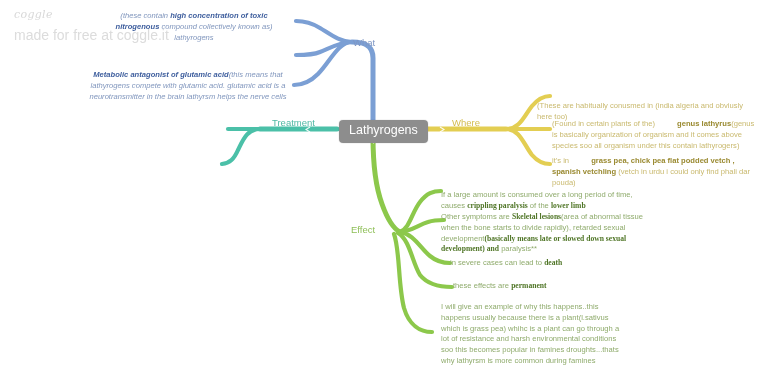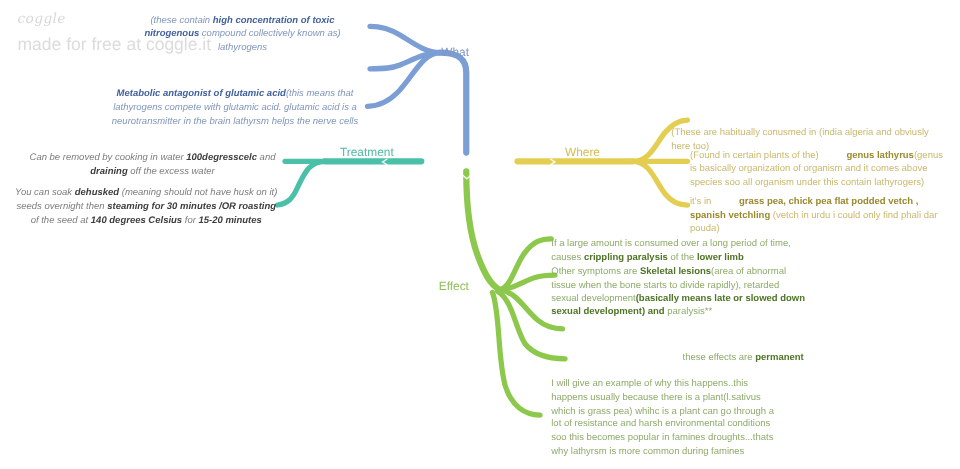--- a/index.html
+++ b/index.html
@@ -91,41 +91,41 @@
   }
   .leaf b { font-weight: bold; }
 
   .leaf.blue   { color: #8096bd; }
   .leaf.blue b { color: #3f5f9e; }
   .leaf.teal   { color: #7d7d7d; }
   .leaf.teal b { color: #3d3d3d; }
   .leaf.yellow   { color: #c9b96e; }
   .leaf.yellow b { color: #9a8a31; padding-left: 20px; }
   .leaf.green   { color: #8fab6c; }
-  .leaf.green b { color: #4f7526; }
+  .leaf.green b { color: #4f7526; font-family: Liberation Serif, serif; }
 
   .ta-right  { text-align: center; font-style: italic; }
   .ta-left   { text-align: left; }
 
   
   #leaf-what-1 { left: 100px; top: 11px;  width: 188px; }
   #leaf-what-2 { left: 100px; top: 48px;  width: 188px; }
   #leaf-what-3 { left: 88px;  top: 70px;  width: 200px; }
 
   #leaf-treat-1 { left: 20px; top: 121px; width: 204px; }
   #leaf-treat-2 { left: 10px; top: 149px; width: 214px; }
 
   #leaf-where-1 { left: 537px; top: 89px;  width: 208px; margin-top: 12px; }
   #leaf-where-2 { left: 552px; top: 119px; width: 208px; }
   #leaf-where-3 { left: 552px; top: 156px; width: 206px; }
 
   #leaf-eff-1 { left: 441px; top: 190px; width: 200px; }
   #leaf-eff-2 { left: 441px; top: 212px; width: 204px; }
   #leaf-eff-3 { left: 450px; top: 258px; width: 200px; }
-  #leaf-eff-4 { left: 443px; top: 281px; width: 200px; text-align: right; }
+  #leaf-eff-4 { left: 453px; top: 281px; width: 200px; }
   #leaf-eff-5 { left: 441px; top: 302px; width: 186px; }
 </style>
 </head>
 <body>
 
 <div id="canvas">
 
   <svg class="branches" viewBox="0 0 768 375">
 
     <g fill="none" stroke="#7b9fd4" stroke-linecap="round">
@@ -163,34 +163,34 @@
       <path d="M 440 127 l 4 2.5 l -4 2.5"></path>
       <path d="M 370 140 l 3.5 3 l 3.5 -3"></path>
     </g>
   </svg>
 
   <div class="watermark">
     <span class="brand">coggle</span>
     <span class="tag">made for free at coggle.it</span>
   </div>
 
+  <div class="root-node">Lathyrogens</div>
 
   <div class="branch-label lbl-what">What</div>
   <div class="branch-label lbl-treatment">Treatment</div>
   <div class="branch-label lbl-where">Where</div>
   <div class="branch-label lbl-effect">Effect</div>
 
   <div class="leaf blue ta-right" id="leaf-what-1"><span>(these contain </span><b>high concentration of toxic nitrogenous</b><span> compound collectively known as) lathyrogens</span></div>
   <div class="leaf blue ta-right" id="leaf-what-3"><b>Metabolic antagonist of glutamic acid</b><span>(this means that lathyrogens compete with glutamic acid. glutamic acid is a neurotransmitter in the brain lathyrsm helps the nerve cells</span></div>
 
-  <div class="leaf teal ta-right" id="leaf-treat-1"><span>Can be removed by cooking in water </span><b>100degresscelc</b><span> and </span><b>draining</b><span> off the excess water</span></div>
-  <div class="leaf teal ta-right" id="leaf-treat-2"><span>You can soak </span><b>dehusked</b><span> (meaning should not have husk on it) seeds overnight then </span><b>steaming for 30 minutes /OR roasting</b><span> of the seed at </span><b>140 degrees Celsius</b><span> for </span><b>15-20 minutes</b></div>
 
   <div class="leaf yellow ta-left" id="leaf-where-1"><span>(These are habitually conusmed in (india algeria and obviusly here too)</span></div>
   <div class="leaf yellow ta-left" id="leaf-where-2"><span>(Found in certain plants of the) </span><b>genus lathyrus</b><span>(genus is basically organization of organism and it comes above species soo all organism under this contain lathyrogers)</span></div>
   <div class="leaf yellow ta-left" id="leaf-where-3"><span>it's in </span><b>grass pea, chick pea flat podded vetch , spanish vetchling</b><span> (vetch in urdu i could only find phali dar pouda)</span></div>
 
   <div class="leaf green ta-left" id="leaf-eff-1"><span>If a large amount is consumed over a long period of time, causes </span><b>crippling paralysis</b><span> of the </span><b>lower limb</b></div>
   <div class="leaf green ta-left" id="leaf-eff-2"><span>Other symptoms are </span><b>Skeletal lesions</b><span>(area of abnormal tissue when the bone starts to divide rapidly), retarded sexual development</span><b>(basically means late or slowed down sexual development) and</b><span> paralysis**</span></div>
+  <div class="leaf green ta-left" id="leaf-eff-3"><span>in severe cases can lead to </span><b>death</b></div>
   <div class="leaf green ta-left" id="leaf-eff-4"><span>these effects are </span><b>permanent</b></div>
   <div class="leaf green ta-left" id="leaf-eff-5"><span>I will give an example of why this happens..this happens usually because there is a plant(l.sativus which is grass pea) whihc is a plant can go through a lot of resistance and harsh environmental conditions soo this becomes popular in famines droughts...thats why lathyrsm is more common during famines</span></div>
 
 </div>
 
 </body></html>

